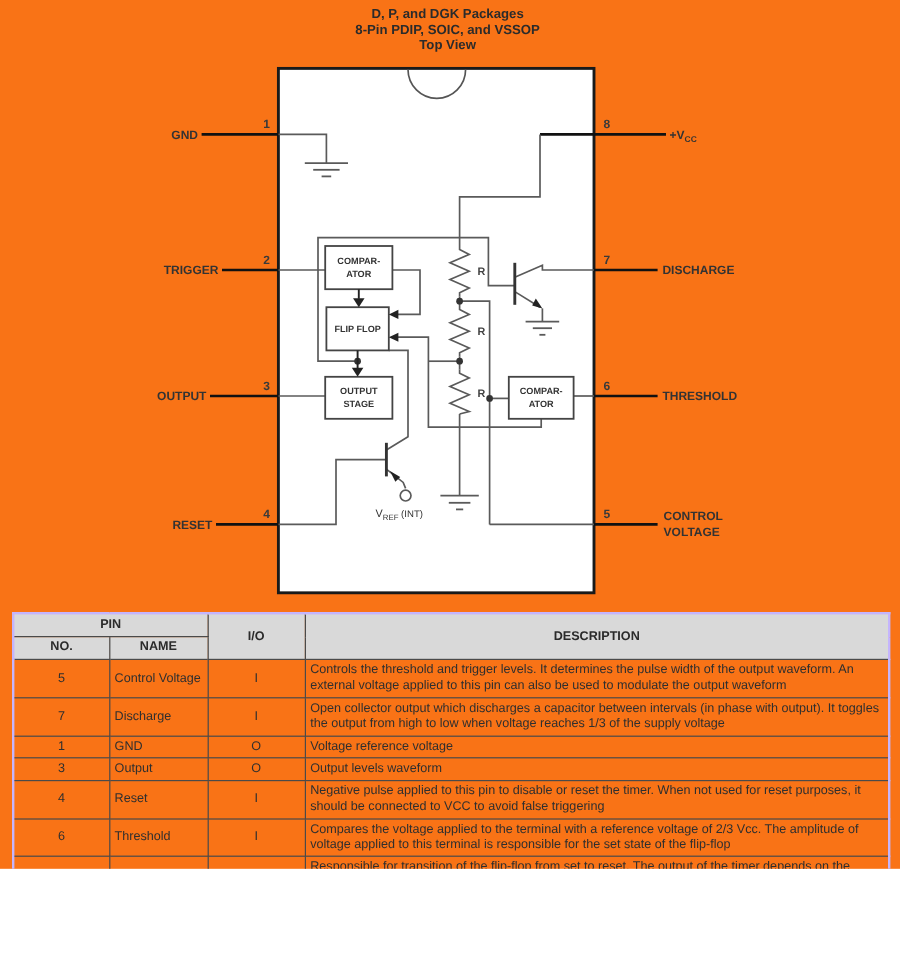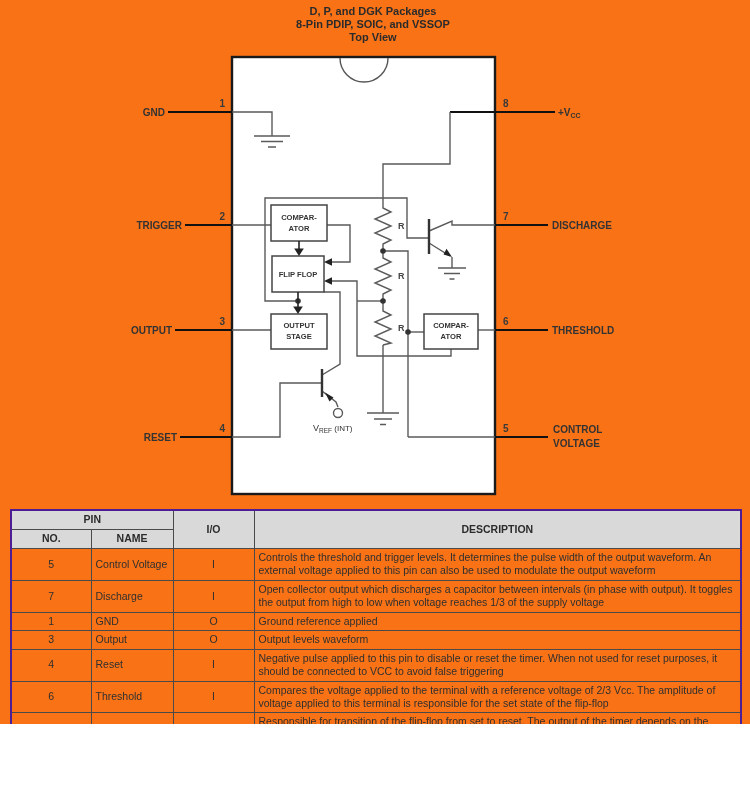--- a/index.html
+++ b/index.html
@@ -7,21 +7,21 @@
   .page{position:relative;width:750px;height:724px;background:#f97316;overflow:hidden;}
   svg text{font-family:"Liberation Sans",sans-serif;}
   .diag-title{font-size:11px;font-weight:bold;fill:#2b2b2b;}
   .pin-label{font-size:10px;font-weight:bold;fill:#333;}
   .pin-num{font-size:10px;font-weight:bold;fill:#3a3a3a;}
   .block-label{font-size:7.6px;font-weight:bold;fill:#333;}
   .r-label{font-size:9px;font-weight:bold;fill:#444;}
   .vref-label{font-size:9px;fill:#333;}
   .tbl-caption{width:730px;margin:2px auto 3px auto;text-align:center;font-size:12.5px;font-weight:bold;color:#222;}
   table.pinfn{margin-left:10px;width:730px;border-collapse:collapse;table-layout:fixed;
-    border:2px solid #4c1d95;}
+    border:2px solid #c4b5fd;}
   table.pinfn th, table.pinfn td{border:1px solid #4a4a4a;font-size:10.5px;line-height:1.28;
     vertical-align:middle;padding:2px 4px;}
   table.pinfn th{background:#d9d9d9;font-weight:bold;color:#2b2b2b;height:16px;padding:1px 4px;}
   td.c{text-align:center;}
   td.name{padding-left:9px;}
   td.desc{padding:3.5px 7px;}
   sup.plus{font-size:7.5px;vertical-align:super;line-height:0;}
 </style>
 </head>
 <body>
@@ -213,21 +213,21 @@
         <tr>
           <td class="c">7</td>
           <td class="name">Discharge</td>
           <td class="c">I</td>
           <td class="desc">Open collector output which discharges a capacitor between intervals (in phase with output). It toggles the output from high to low when voltage reaches 1/3 of the supply voltage</td>
         </tr>
         <tr>
           <td class="c">1</td>
           <td class="name">GND</td>
           <td class="c">O</td>
-          <td class="desc">Ground reference applied</td>
+          <td class="desc">Voltage reference voltage</td>
         </tr>
         <tr>
           <td class="c">3</td>
           <td class="name">Output</td>
           <td class="c">O</td>
           <td class="desc">Output levels waveform</td>
         </tr>
         <tr>
           <td class="c">4</td>
           <td class="name">Reset</td>

